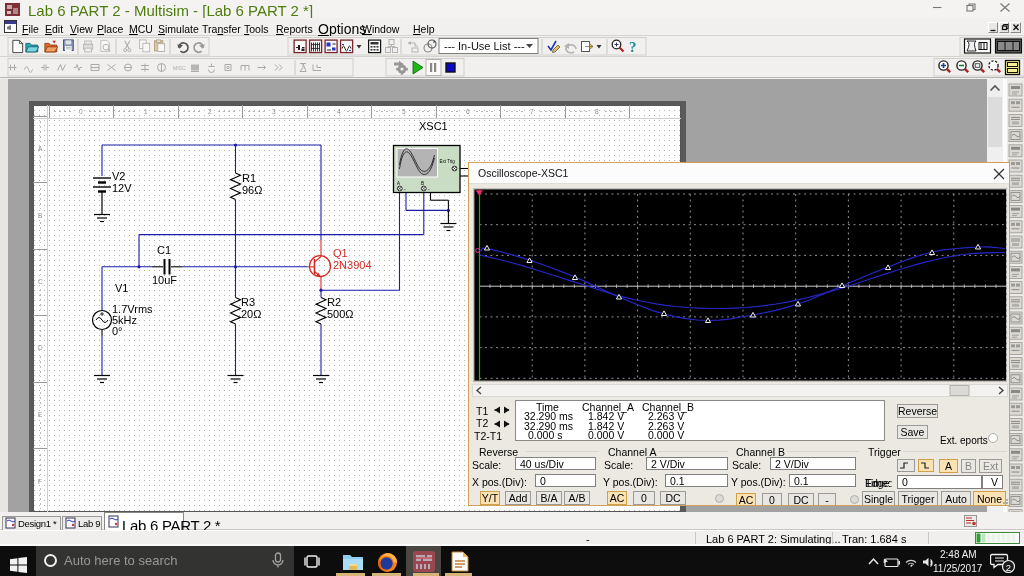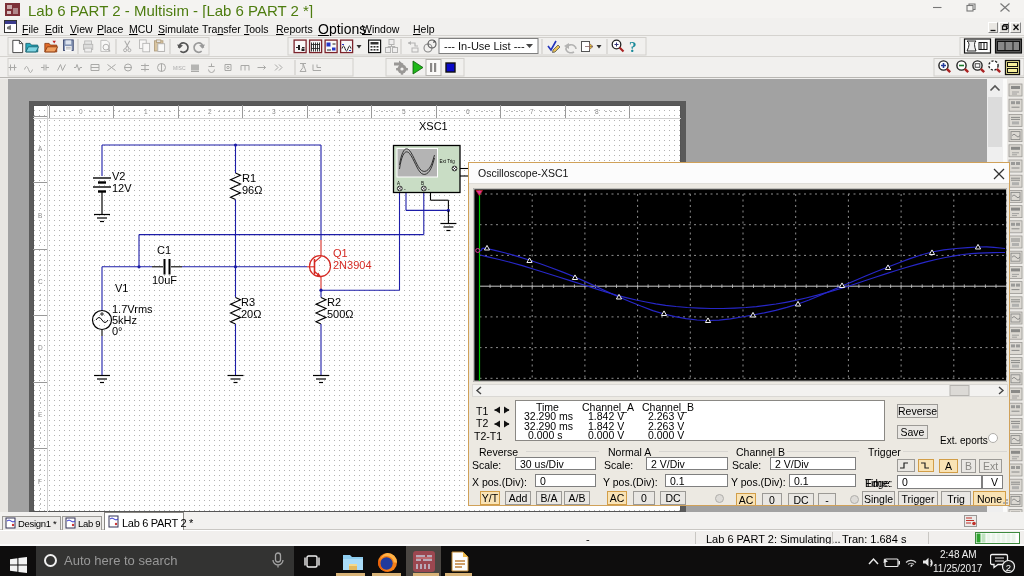--- a/index.html
+++ b/index.html
@@ -756,29 +756,29 @@
   <div class="btn" style="left:428px;top:262px;width:31px;height:14px;line-height:13px;">Save</div>
   <div class="txt" style="left:471px;top:272px;font-size:10px !important;">Ext. eports</div>
   <div class="abs" style="left:519px;top:270px;width:10px;height:10px;border-radius:50%;background:#fff;border:1px solid #b0aeaa;"></div>
 
   <div class="abs" style="left:57px;top:288px;width:73px;height:1px;background:#d8d6d2;"></div>
   <div class="abs" style="left:190px;top:288px;width:69px;height:1px;background:#d8d6d2;"></div>
   <div class="abs" style="left:318px;top:288px;width:72px;height:1px;background:#d8d6d2;"></div>
   <div class="abs" style="left:434px;top:288px;width:104px;height:1px;background:#d8d6d2;"></div>
   <div class="txt" style="left:10px;top:283px;font-size:11px;">Reverse</div>
   <div class="txt" style="left:3px;top:296px;font-size:11px;">Scale:</div>
-  <div class="inp" style="left:46px;top:294px;width:81px;height:13px;">30 us/Div</div>
+  <div class="inp" style="left:46px;top:294px;width:81px;height:13px;">40 us/Div</div>
   <div class="txt" style="left:3px;top:313px;font-size:11px;">X pos.(Div):</div>
   <div class="inp" style="left:66px;top:311px;width:61px;height:13px;">0</div>
   <div class="btn hl" style="left:11px;top:328px;width:20px;height:14px;line-height:13px;">Y/T</div>
   <div class="btn" style="left:36px;top:328px;width:26px;height:14px;line-height:13px;">Add</div>
   <div class="btn" style="left:67px;top:328px;width:26px;height:14px;line-height:13px;">B/A</div>
   <div class="btn" style="left:95px;top:328px;width:26px;height:14px;line-height:13px;">A/B</div>
 
-  <div class="txt" style="left:139px;top:283px;font-size:11px;">Normal A</div>
+  <div class="txt" style="left:139px;top:283px;font-size:11px;">Channel A</div>
   <div class="txt" style="left:135px;top:296px;font-size:11px;">Scale:</div>
   <div class="inp" style="left:177px;top:294px;width:82px;height:13px;">2  V/Div</div>
   <div class="txt" style="left:134px;top:313px;font-size:11px;">Y pos.(Div):</div>
   <div class="inp" style="left:196px;top:311px;width:63px;height:13px;">0.1</div>
   <div class="btn hl" style="left:138px;top:328px;width:20px;height:14px;line-height:13px;">AC</div>
   <div class="btn" style="left:164px;top:328px;width:22px;height:14px;line-height:13px;">0</div>
   <div class="btn" style="left:191px;top:328px;width:26px;height:14px;line-height:13px;">DC</div>
   <div class="abs" style="left:246px;top:331px;width:9px;height:9px;border-radius:50%;background:#dddbd7;border:1px solid #b0aeaa;"></div>
 
   <div class="txt" style="left:267px;top:283px;font-size:11px;">Channel B</div>
@@ -801,21 +801,21 @@
    <path d="M24 4 L28 4 L28 9 L32 9" stroke="#222" stroke-width="1.2" fill="none"></path>
   </svg>
   <div class="btn hl" style="left:470px;top:296px;width:19px;height:14px;line-height:13px;">A</div>
   <div class="btn" style="left:492px;top:296px;width:15px;height:14px;line-height:13px;color:#8a8884;">B</div>
   <div class="btn" style="left:510px;top:296px;width:23px;height:14px;line-height:13px;color:#8a8884;">Ext</div>
   <div class="txt" style="left:396px;top:314px;font-size:11px;">Time:</div>
   <div class="inp" style="left:428px;top:312px;width:85px;height:14px;">0</div>
   <div class="inp" style="left:513px;top:312px;width:21px;height:14px;text-align:center;">V</div>
   <div class="btn" style="left:393px;top:328px;width:33px;height:15px;line-height:14px;">Single</div>
   <div class="btn" style="left:429px;top:328px;width:40px;height:15px;line-height:14px;">Trigger</div>
-  <div class="btn" style="left:472px;top:328px;width:30px;height:15px;line-height:14px;">Trig</div>
+  <div class="btn" style="left:472px;top:328px;width:30px;height:15px;line-height:14px;">Auto</div>
   <div class="btn hl" style="left:504px;top:328px;width:33px;height:15px;line-height:14px;">None</div>
   <svg class="abs" style="left:530px;top:332px;" width="10" height="10">
       <g fill="#b0aeaa">
         <rect x="7" y="7" width="2" height="2"></rect>
         <rect x="4" y="7" width="2" height="2"></rect>
         <rect x="7" y="4" width="2" height="2"></rect>
       </g>
     </svg>
 </div>
 
@@ -831,21 +831,21 @@
   <rect x="66" y="6" width="9" height="10" fill="#fff" stroke="#335" stroke-width="1"></rect>
   <path d="M67 9 q2 -2 4 0 t4 0" stroke="#33c" stroke-width="1" fill="none"></path>
       <circle cx="73" cy="13" r="1.2" fill="#c33"></circle>
   <rect x="109" y="4" width="9" height="11" fill="#fff" stroke="#335" stroke-width="1"></rect>
   <path d="M110 7 q2 -2 4 0 t4 0" stroke="#33c" stroke-width="1" fill="none"></path>
       <circle cx="116" cy="12" r="1.2" fill="#c33"></circle>
  </g>
 </svg>
 <div class="txt" style="left:18px;top:518px;font-size:9.5px;letter-spacing:-0.3px;">Design1 *</div>
 <div class="txt" style="left:78px;top:518px;font-size:9.5px;letter-spacing:-0.3px;">Lab 9</div>
-<div class="txt" style="left:122px;top:517px;font-size:11px;letter-spacing:-0.3px;">Lab 6 PART 2 *</div>
+<div class="txt" style="left:122px;top:517px;font-size:15px;letter-spacing:-0.3px;">Lab 6 PART 2 *</div>
 
 <svg class="abs" style="left:964px;top:515px;" width="14" height="13">
     <rect x="0.5" y="0.5" width="12" height="11" fill="#ecebe9" stroke="#9a9896"></rect>
     <path d="M2 3 h6 M2 5.5 h8 M2 8 h5" stroke="#c03028" stroke-width="1.2"></path>
     <circle cx="10" cy="8.5" r="1.8" fill="#c03028"></circle>
   </svg>
 
 <div class="abs" style="left:0;top:530px;width:1024px;height:16px;background:#f1efed;border-top:1px solid #fff;"></div>
 <div class="txt" style="left:586px;top:533px;font-size:11px;">-</div>
 <div class="txt" style="left:706px;top:533px;font-size:11px;">Lab 6 PART 2: Simulating...</div>

